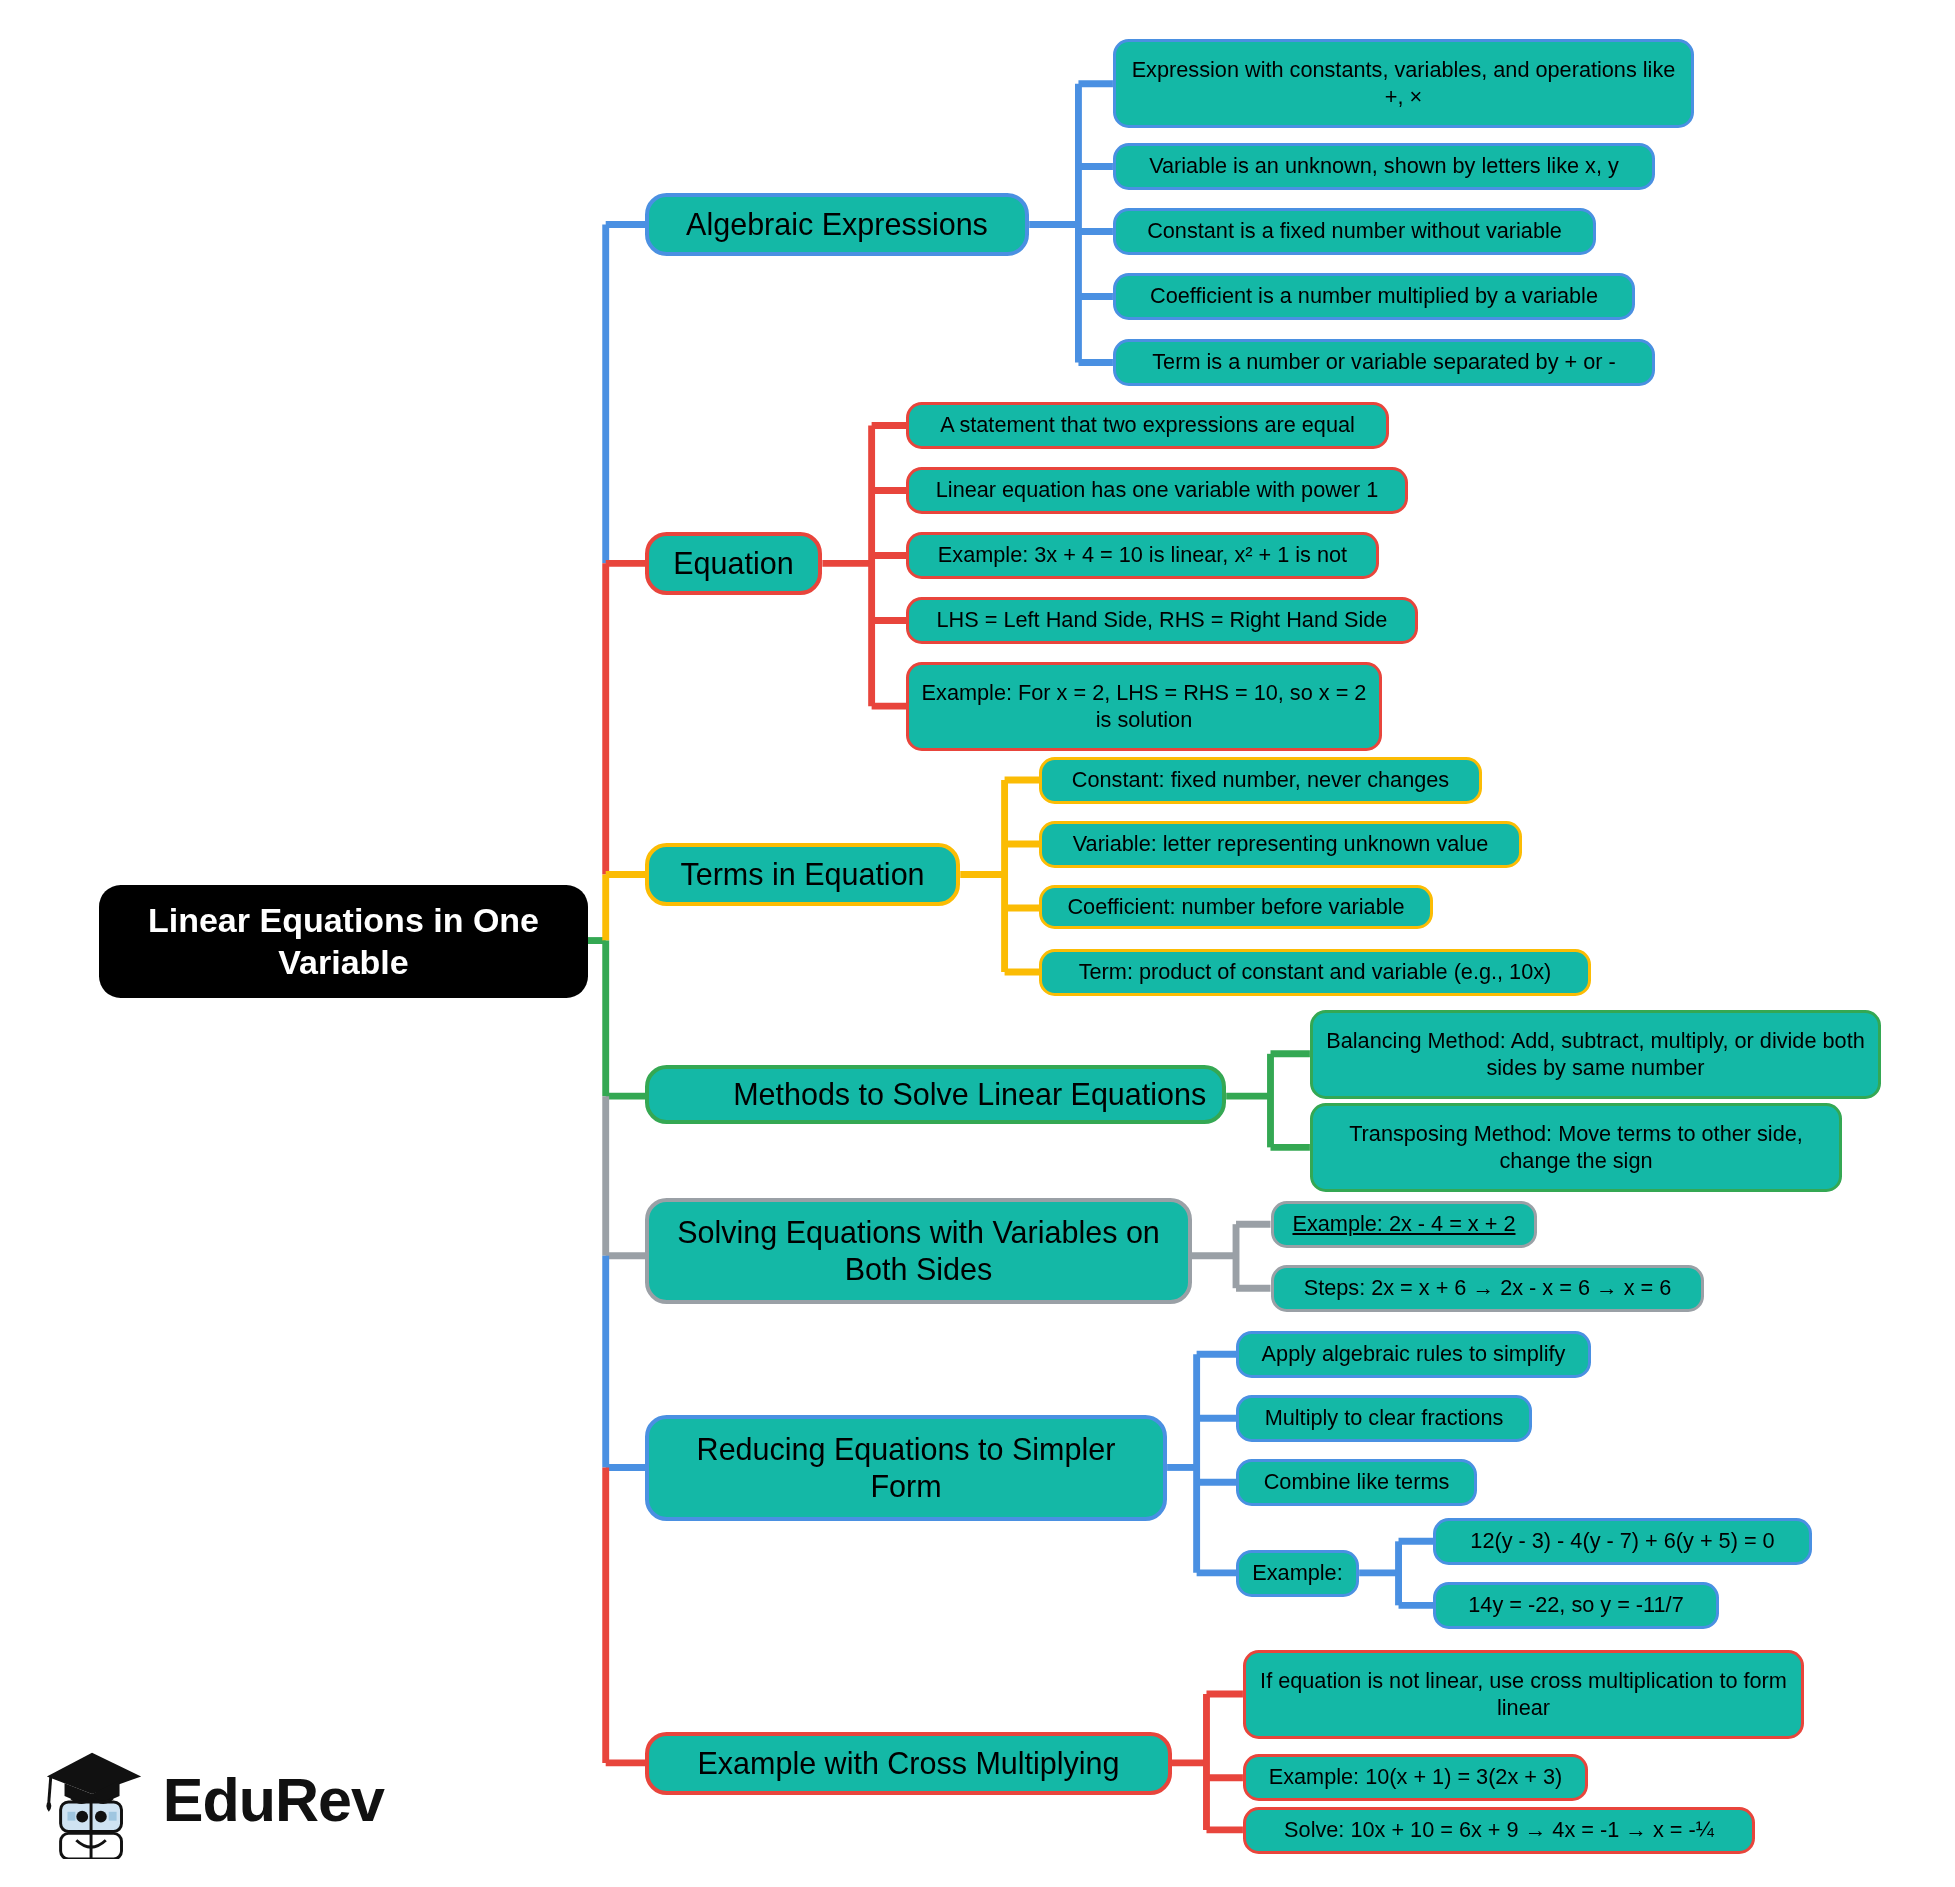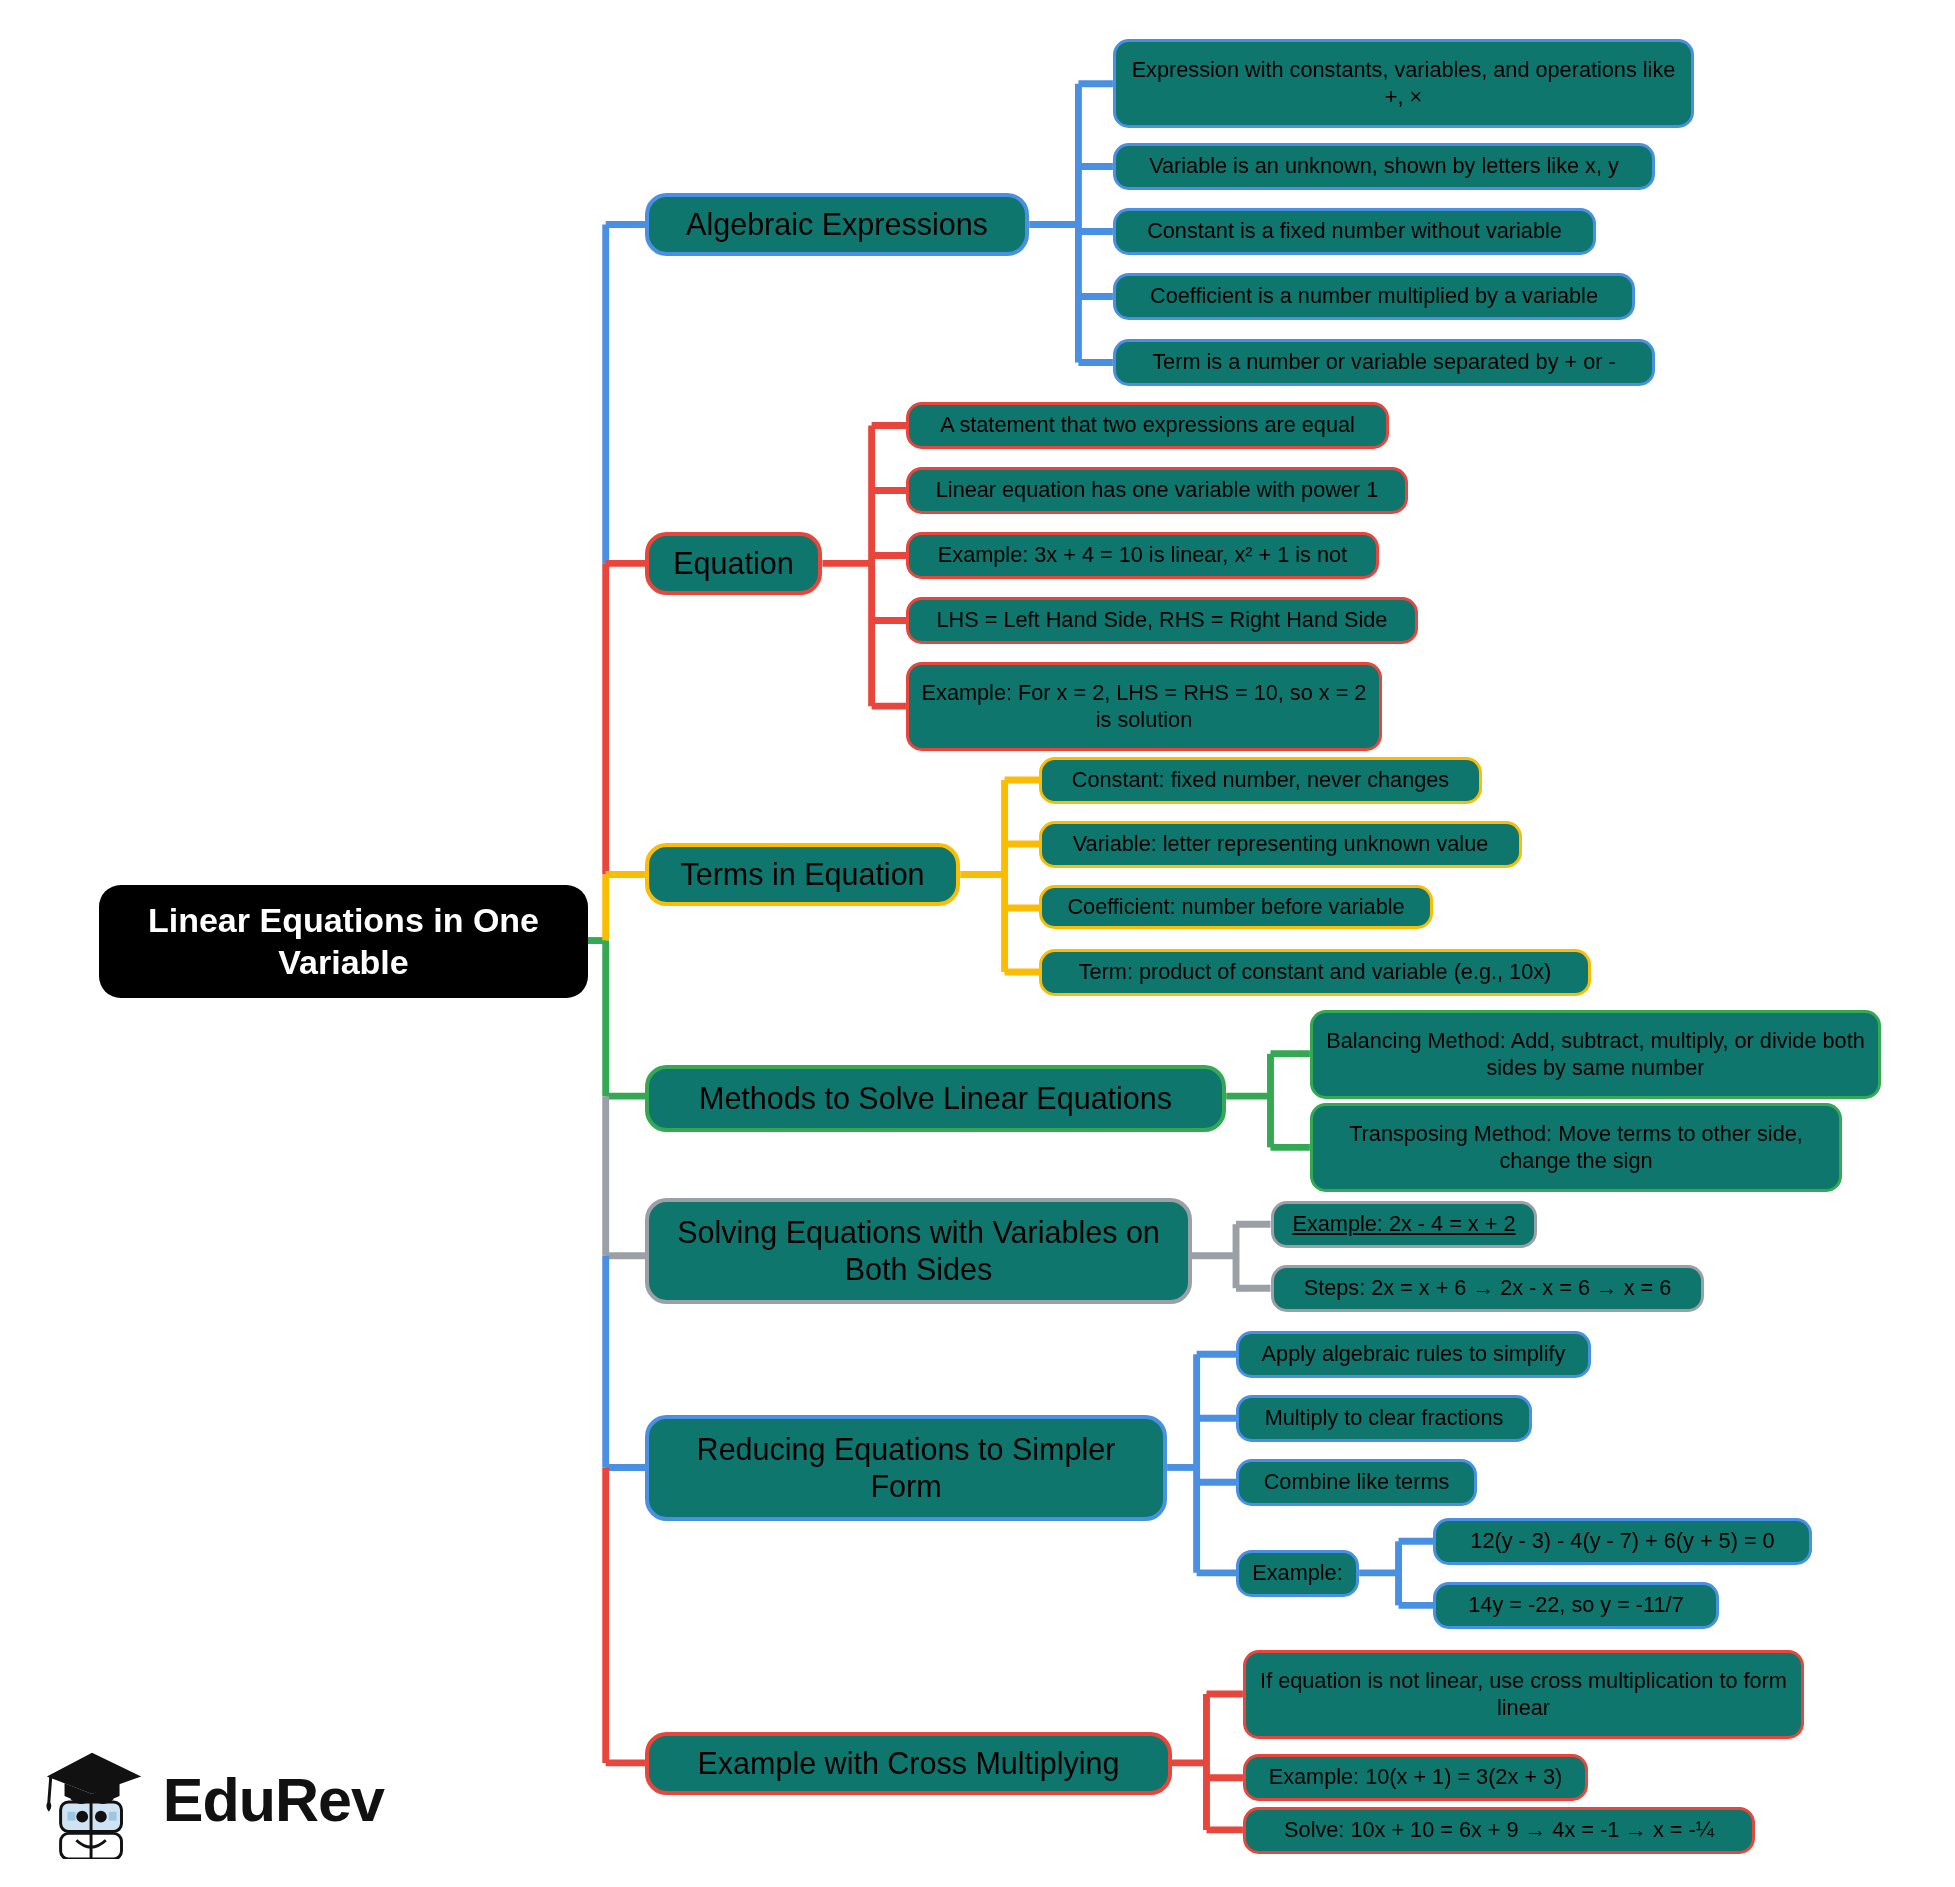--- a/index.html
+++ b/index.html
@@ -21,21 +21,21 @@
     position: absolute;
     left: 0;
     top: 0;
     width: 1955px;
     height: 1887px;
     pointer-events: none;
   }
   .node {
     position: absolute;
     box-sizing: border-box;
-    background: #0f766e;
+    background: #14b8a6;
     border-style: solid;
     display: flex;
     align-items: center;
     justify-content: center;
     text-align: center;
     color: #000000;
     line-height: 1.22;
   }
   .root {
     background: #000000;
@@ -216,21 +216,21 @@
   <div class="node leaf" style="left:1039px; top:821px; width:483px; height:47px; border-color:#fbbc04;">
     <span>Variable: letter representing unknown value</span>
   </div>
   <div class="node leaf" style="left:1039px; top:885px; width:394px; height:44px; border-color:#fbbc04;">
     <span>Coefficient: number before variable</span>
   </div>
   <div class="node leaf" style="left:1039px; top:949px; width:552px; height:47px; border-color:#fbbc04;">
     <span>Term: product of constant and variable (e.g., 10x)</span>
   </div>
 
-  <div class="node branch" style="left:645px; top:1065px; width:581px; height:67px; border-color:#34a853;">
+  <div class="node branch" style="left:645px; top:1065px; width:581px; height:59px; border-color:#34a853;justify-content:flex-end;">
     <span>Methods to Solve Linear Equations</span>
   </div>
   <div class="node leaf" style="left:1310px; top:1010px; width:571px; height:89px; border-color:#34a853;">
     <span>Balancing Method: Add, subtract, multiply, or divide both sides by same number</span>
   </div>
   <div class="node leaf" style="left:1310px; top:1103px; width:532px; height:89px; border-color:#34a853;">
     <span>Transposing Method: Move terms to other side, change the sign</span>
   </div>
 
   <div class="node branch" style="left:645px; top:1198px; width:547px; height:106px; border-color:#9aa0a6;">

